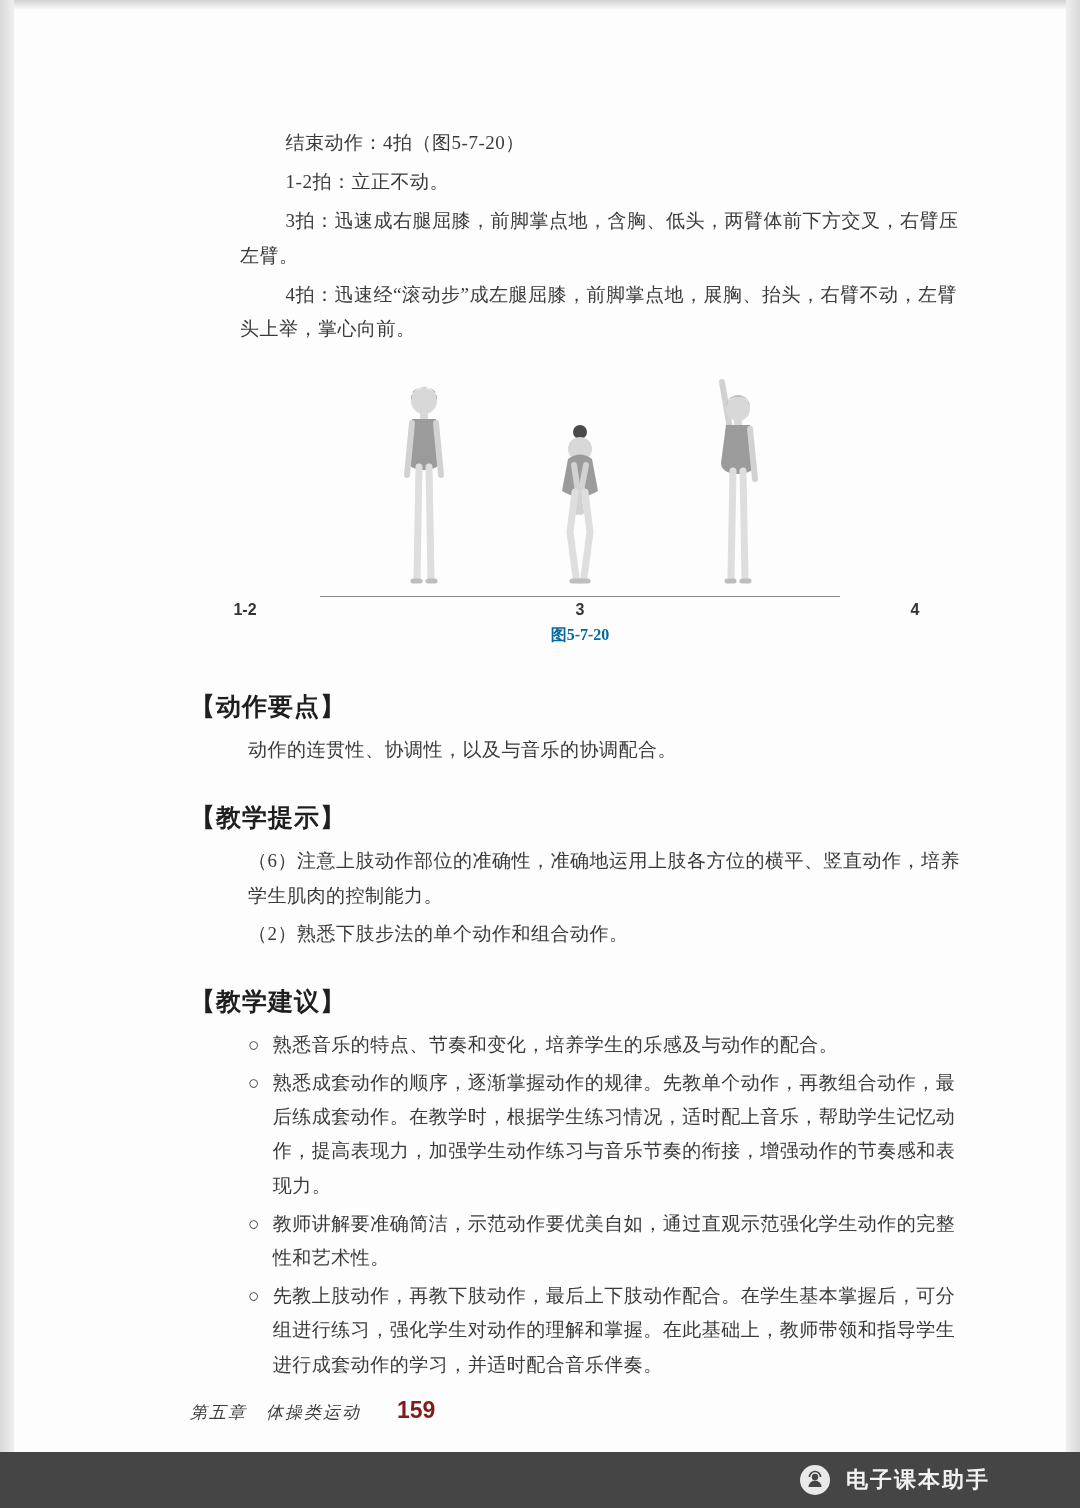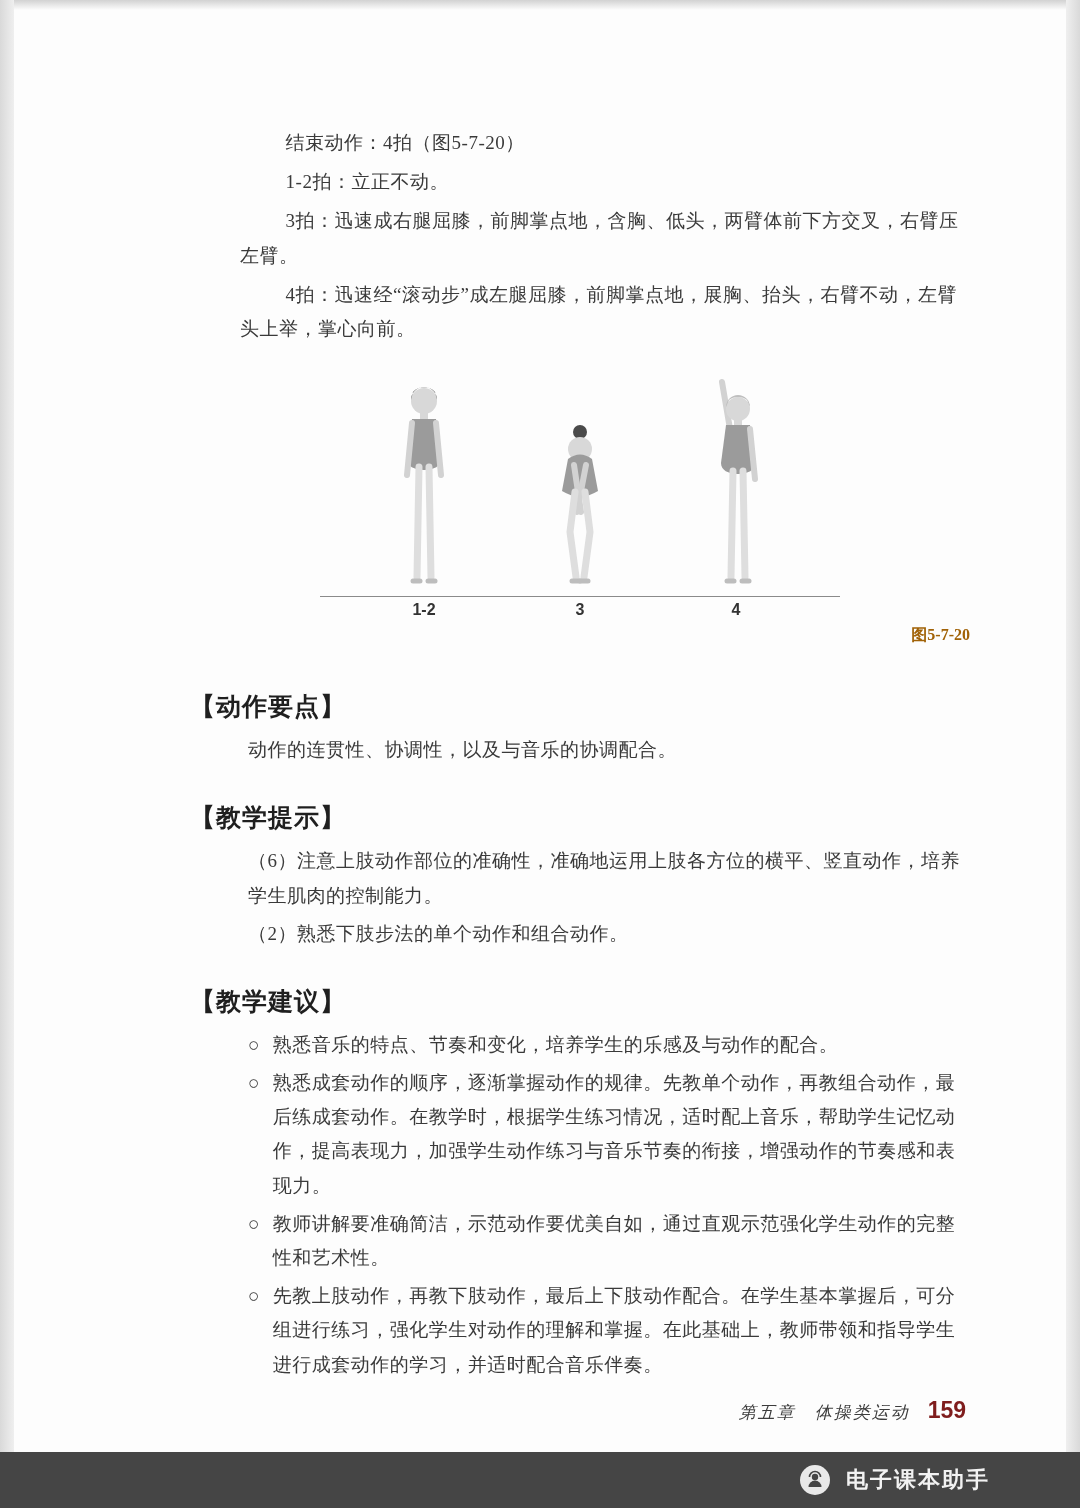--- a/index.html
+++ b/index.html
@@ -44,31 +44,31 @@
     display: flex; justify-content: center; gap: 46px;
     align-items: flex-end;
   }
   .pose { width: 110px; text-align: center; }
   .ground {
     width: 520px; height: 0;
     border-top: 1.5px solid #8a8a8a;
     margin: 0 auto;
   }
   .pose-labels {
-    display: flex; justify-content: center; gap: 46px;
+    display: flex; justify-content: space-between; gap: 46px;
     margin-top: 4px;
   }
   .pose-labels span {
     width: 110px; text-align: center;
     font-size: 16px; font-weight: bold; color: #333;
     font-family: "Liberation Sans", sans-serif;
   }
   .caption {
     margin-top: 6px;
-    font-size: 16px; font-weight: bold; color: #a16207; text-align: right;
+    font-size: 16px; font-weight: bold; color: #0369a1;
   }
   
   .section { margin-top: 30px; }
   .section-heading {
     font-family: "Liberation Sans", sans-serif;
     font-size: 25px; font-weight: 700; color: #1f1f1f;
     margin-bottom: 10px;
     letter-spacing: 1px;
   }
   .section-para {
@@ -78,22 +78,22 @@
   .bullet-item {
     display: flex;
     margin-left: 58px; margin-bottom: 4px;
     font-size: 19px; line-height: 1.8; letter-spacing: 0.5px;
   }
   .bullet-marker { flex: 0 0 1.3em; color: #3a3a3a; }
   .bullet-text { flex: 1; }
   
   .page-footer {
     margin-top: auto;
-    display: flex; justify-content: flex-end; align-items: baseline;
-    gap: 18px;
+    display: flex; align-items: baseline;
+    gap: 36px;
     padding-right: 4px;
   }
   .chapter-label {
     font-size: 17px; color: #3c3c3c; letter-spacing: 2px;
     font-style: italic;
   }
   .page-number {
     font-size: 23px; font-weight: bold; color: #7f1d1d;
     font-family: "Liberation Sans", sans-serif;
   }

